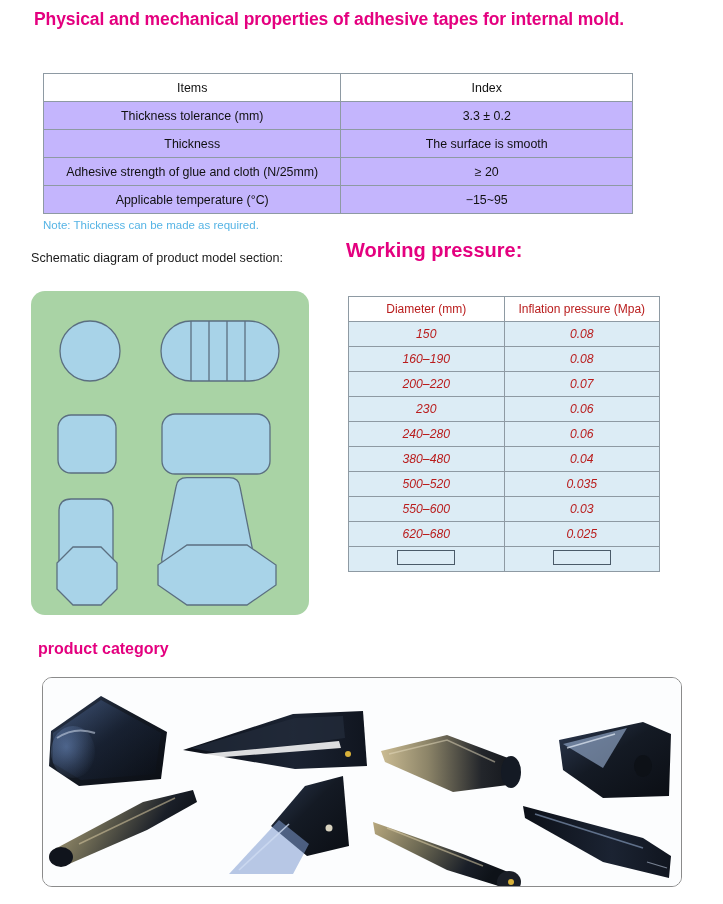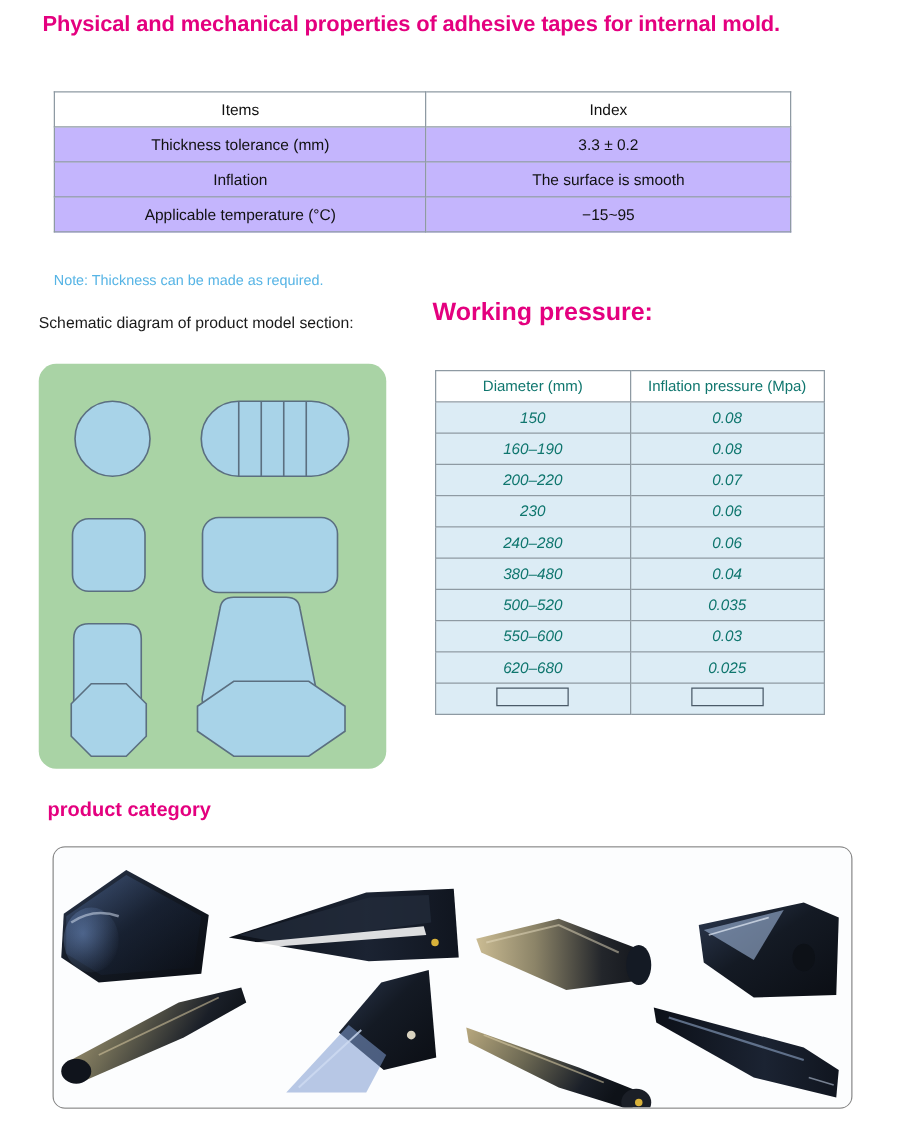--- a/index.html
+++ b/index.html
@@ -117,21 +117,21 @@
     left: 348px;
     top: 296px;
     width: 312px;
     border-collapse: collapse;
     table-layout: fixed;
   }
   #pressure-table td {
     border: 1px solid #8e9aa3;
     text-align: center;
     font-size: 12.2px;
-    color: #0f766e;
+    color: #b91c1c;
     height: 22px;
     padding: 1px 2px;
   }
   #pressure-table tr.header-row td {
     background: #ffffff;
     font-size: 12px;
   }
   #pressure-table tr.data-row td {
     background: #dcecf5;
     font-style: italic;
@@ -187,22 +187,26 @@
   <tbody>
     <tr class="header-row">
       <td>Items</td>
       <td>Index</td>
     </tr>
     <tr class="data-row">
       <td>Thickness tolerance (mm)</td>
       <td>3.3 ± 0.2</td>
     </tr>
     <tr class="data-row">
-      <td>Inflation</td>
+      <td>Thickness</td>
       <td>The surface is smooth</td>
+    </tr>
+    <tr class="data-row">
+      <td>Adhesive strength of glue and cloth (N/25mm)</td>
+      <td>≥ 20</td>
     </tr>
     <tr class="data-row">
       <td>Applicable temperature (°C)</td>
       <td>−15~95</td>
     </tr>
   </tbody>
 </table>
 
 <div id="spec-note">Note: Thickness can be made as required.</div>
 

